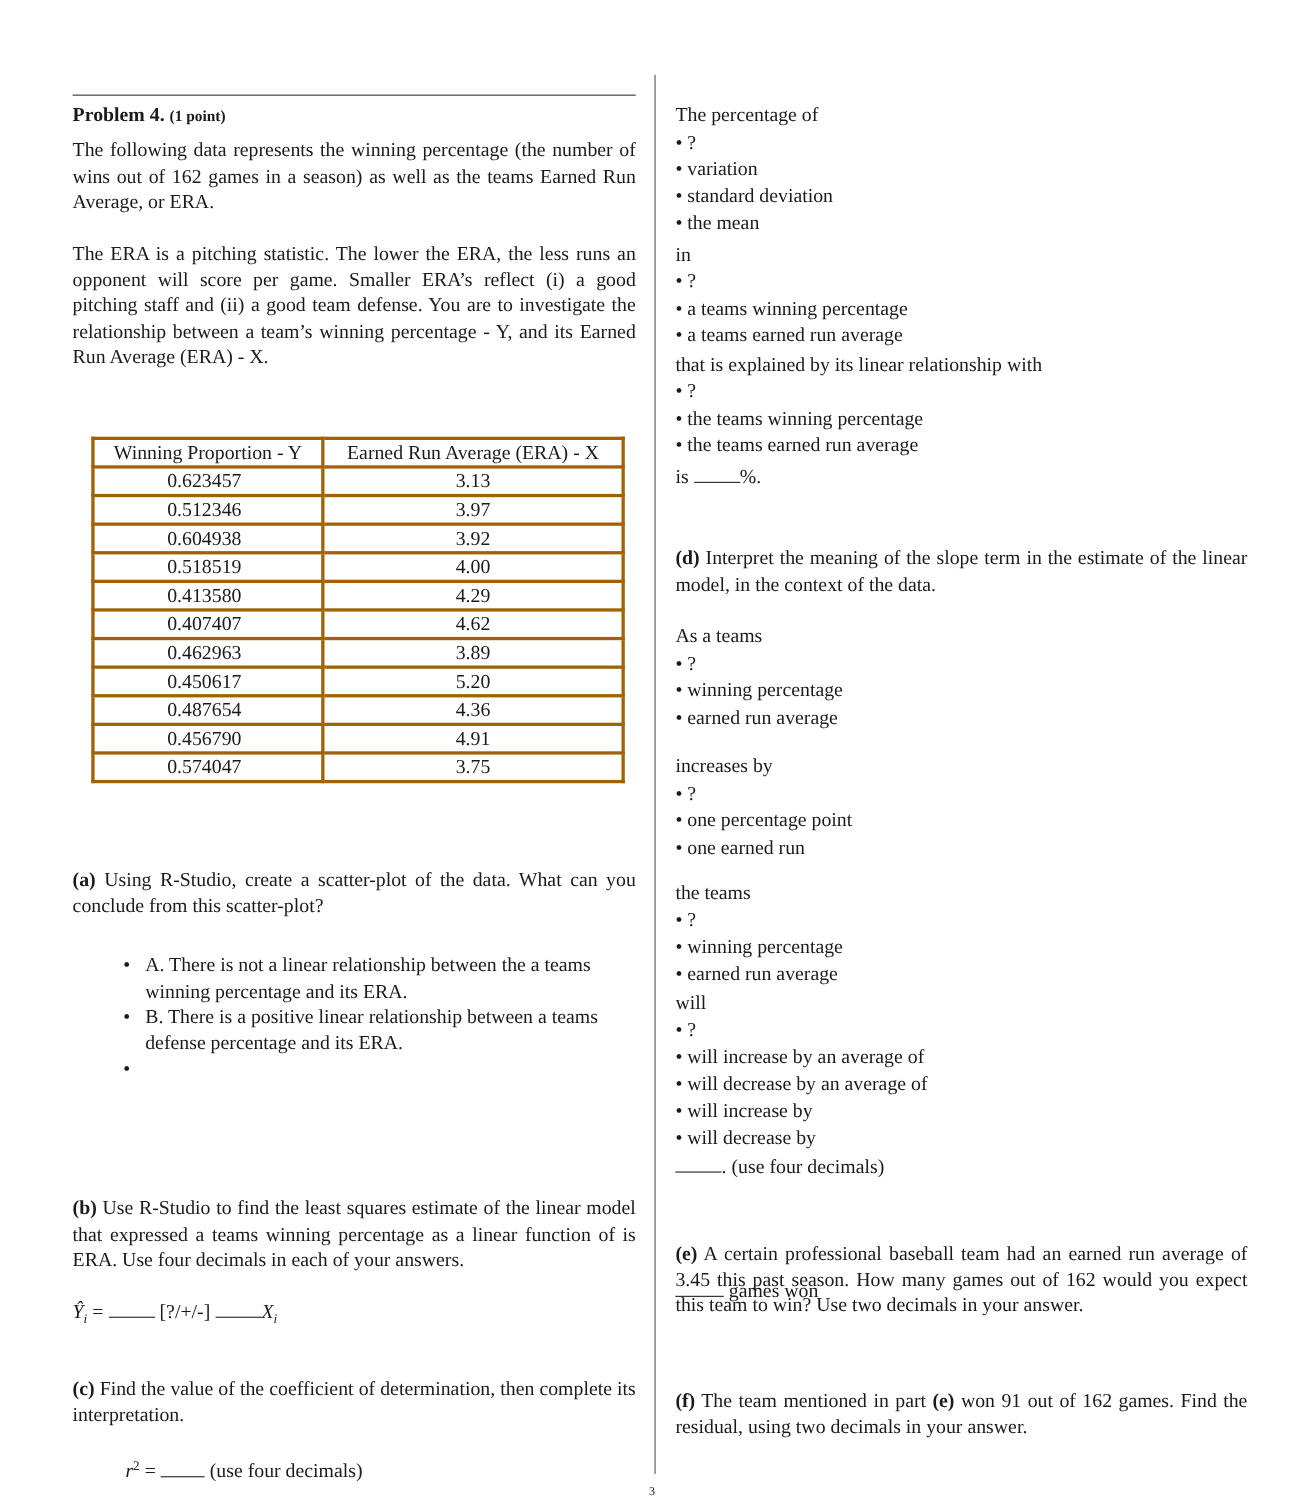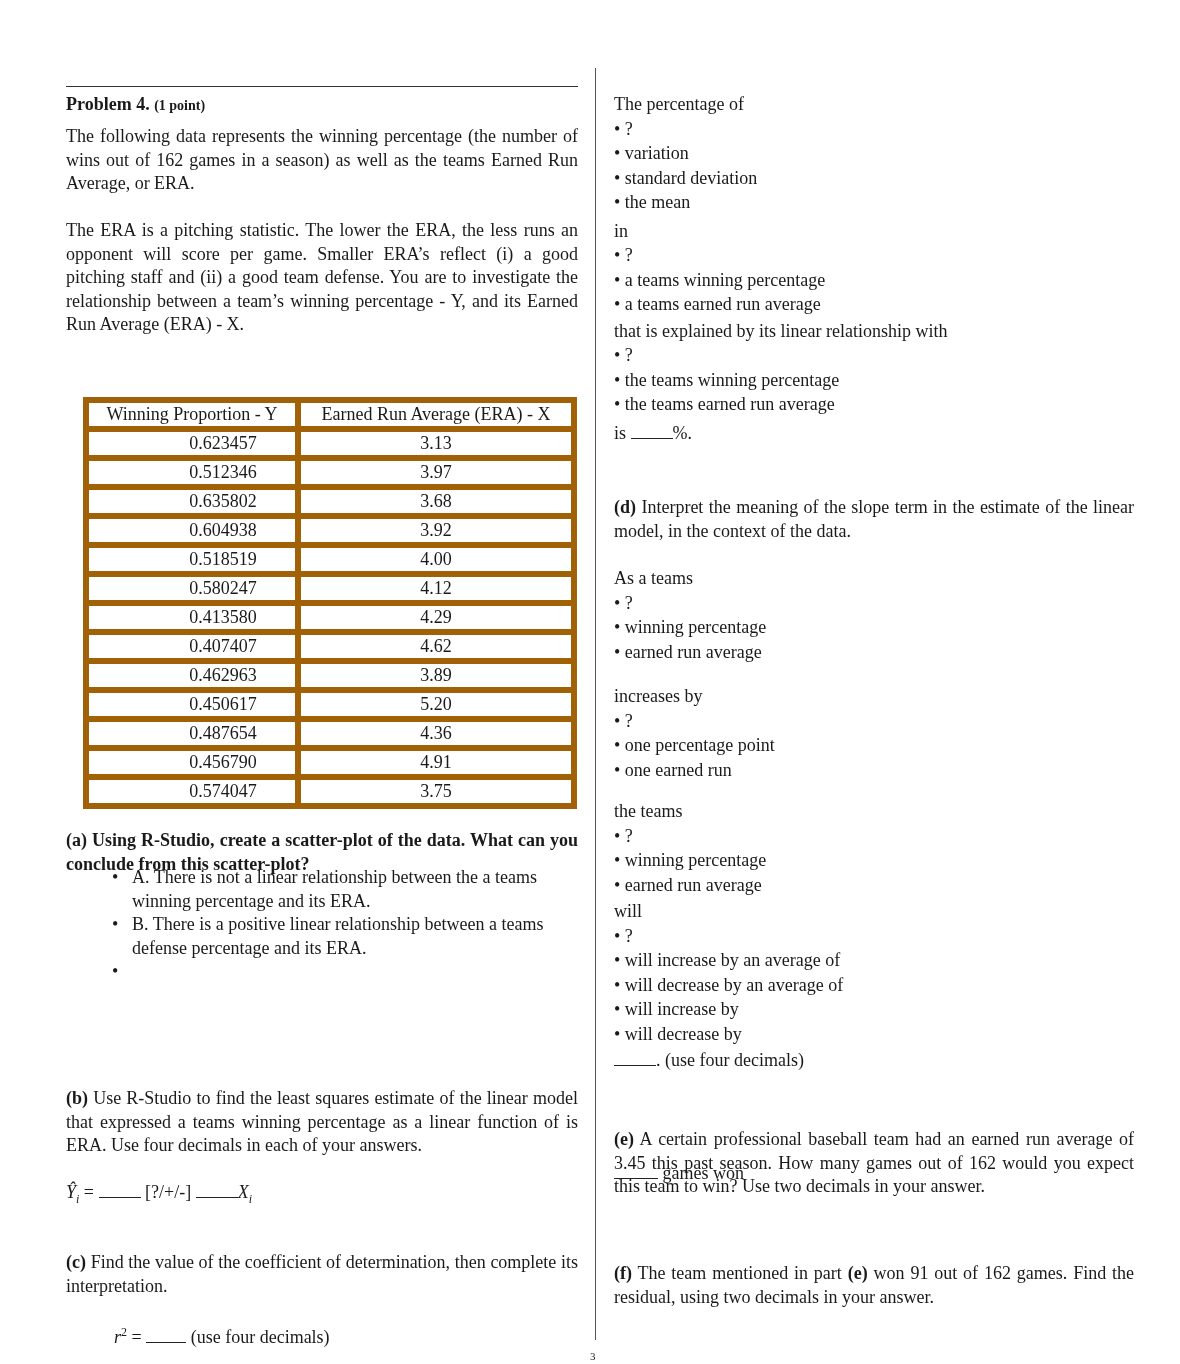--- a/index.html
+++ b/index.html
@@ -17,25 +17,25 @@
 
   .p { font-size: 18px; line-height: 23.5px; text-align: justify; margin: 0; }
   .title { font-weight: bold; font-size: 18px; }
   .title small { font-size: 14px; font-weight: bold; }
 
   table.data {
     position: absolute; left: 83px; top: 397px;
     border-collapse: collapse; font-size: 18px;
   }
   table.data th, table.data td {
-    border: 6px solid #a16207; padding: 0 4px; height: 23px; line-height: 23px; font-weight: normal;
+    border: 3px solid #a16207; padding: 0 4px; height: 23px; line-height: 23px; font-weight: normal;
   }
   table.data th.c1, table.data td.c1 { width: 198px; text-align: center; }
   table.data th.c2, table.data td.c2 { width: 262px; text-align: center; }
-  table.data td.c1 { text-align: center; padding-left: 66px; width: 136px; }
+  table.data td.c1 { text-align: left; padding-left: 66px; width: 136px; }
 
   ul.choices { list-style: none; margin: 0; padding: 0; }
   ul.choices li { position: relative; padding-left: 66px; font-size: 18px; line-height: 23.5px; }
   ul.choices li .bullet { position: absolute; left: 46px; top: 0; }
 
   .line { font-size: 18px; line-height: 24.5px; white-space: nowrap; }
   .blank { display: inline-block; border-bottom: 1px solid #222; height: 14px; vertical-align: baseline; }
   .it { font-style: italic; }
   .sel { cursor: pointer; }
 </style>
@@ -66,36 +66,28 @@
   <tbody>
     <tr>
         <td class="c1">0.623457</td>
         <td class="c2">3.13</td>
       </tr>
     <tr>
         <td class="c1">0.512346</td>
         <td class="c2">3.97</td>
       </tr>
     <tr>
-        <td class="c1">0.635802</td>
-        <td class="c2">3.68</td>
-      </tr>
-    <tr>
         <td class="c1">0.604938</td>
         <td class="c2">3.92</td>
       </tr>
     <tr>
         <td class="c1">0.518519</td>
         <td class="c2">4.00</td>
       </tr>
     <tr>
-        <td class="c1">0.580247</td>
-        <td class="c2">4.12</td>
-      </tr>
-    <tr>
         <td class="c1">0.413580</td>
         <td class="c2">4.29</td>
       </tr>
     <tr>
         <td class="c1">0.407407</td>
         <td class="c2">4.62</td>
       </tr>
     <tr>
         <td class="c1">0.462963</td>
         <td class="c2">3.89</td>
@@ -112,21 +104,21 @@
         <td class="c1">0.456790</td>
         <td class="c2">4.91</td>
       </tr>
     <tr>
         <td class="c1">0.574047</td>
         <td class="c2">3.75</td>
       </tr>
   </tbody>
 </table>
 
-<div class="left" style="top:829px;font-weight:bold;">
+<div class="left" style="top:788px;">
   <p class="p"><b>(a)</b> <span>Using R-Studio, create a scatter-plot of the data. What can you conclude from this scatter-plot?</span></p>
 </div>
 <div class="left" style="top:866px;">
   <ul class="choices">
     <li><span class="bullet">•</span><span>A. There is not a linear relationship between the a teams winning percentage and its ERA.</span></li>
     <li><span class="bullet">•</span><span>B. There is a positive linear relationship between a teams defense percentage and its ERA.</span></li>
     <li><span class="bullet">•</span></li>
   </ul>
 </div>
 

